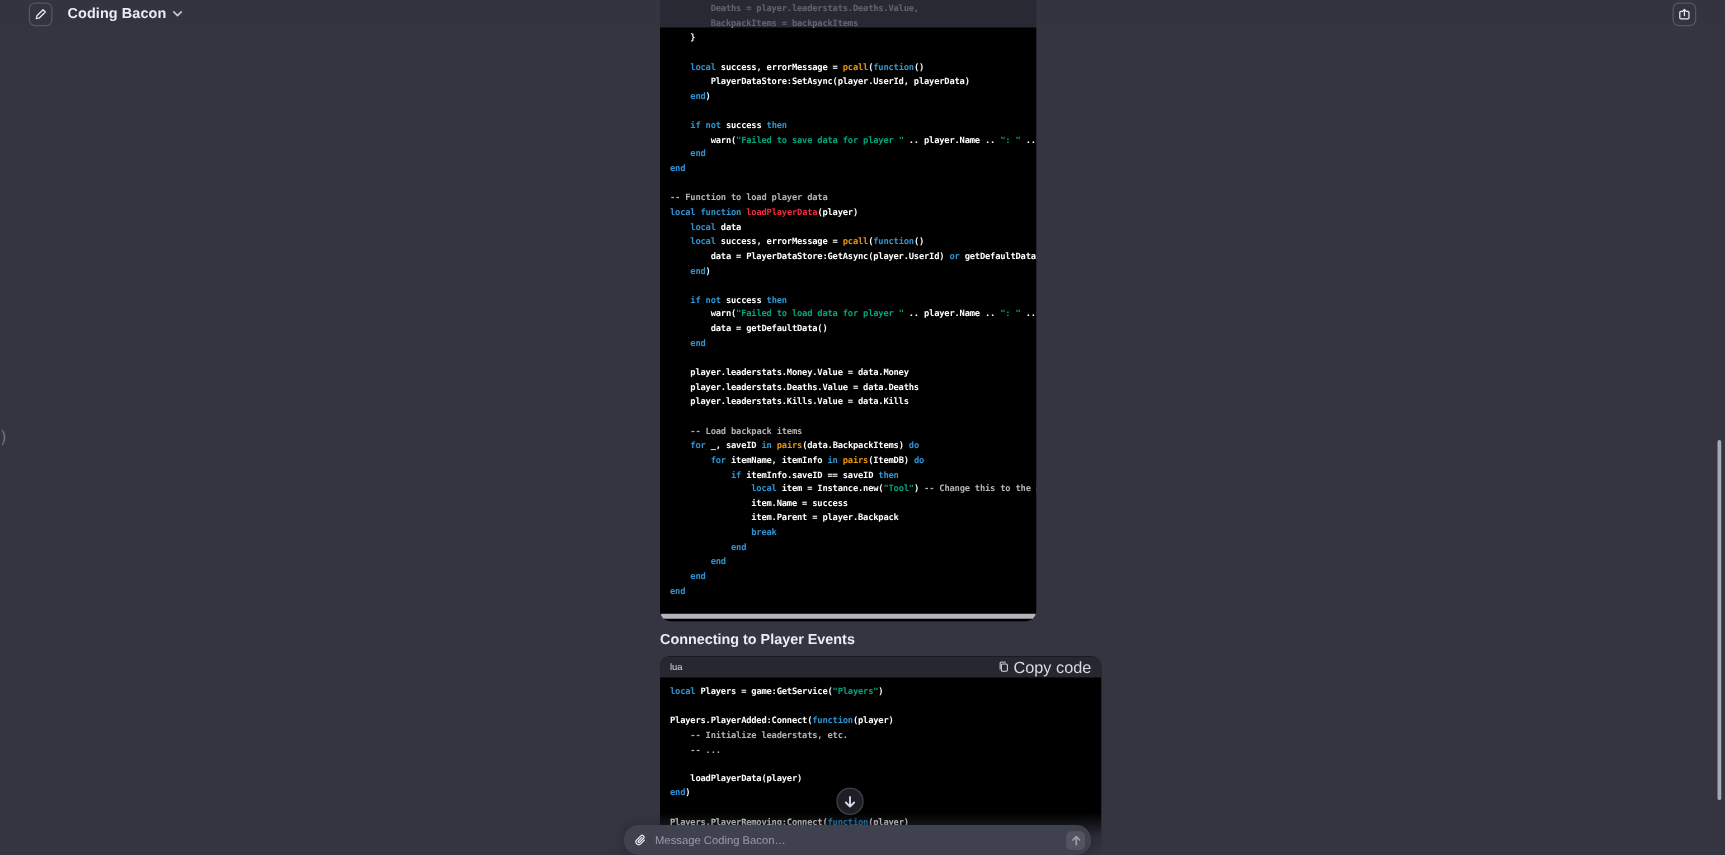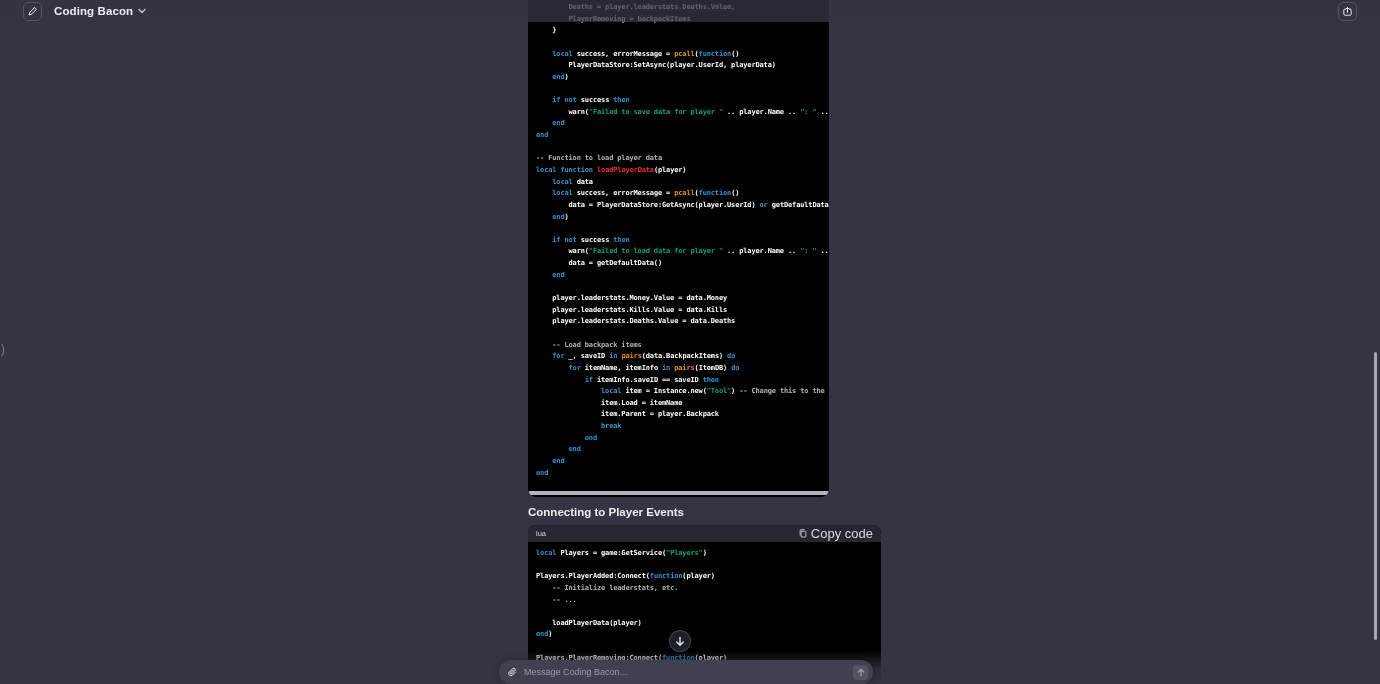--- a/index.html
+++ b/index.html
@@ -134,21 +134,21 @@
       </svg>
     </span>
   </button>
 </div>
 
 <div class="sidebar-toggle">)</div>
 
 <div class="code-block" id="code-block-1">
   <div class="code-pre" id="code-pre-1">
       <div class="code-line"><span class="tok-plain">        Deaths = player.leaderstats.Deaths.Value,</span></div>
-      <div class="code-line"><span class="tok-plain">        PlayerRemoving = backpackItems</span></div>
+      <div class="code-line"><span class="tok-plain">        BackpackItems = backpackItems</span></div>
       <div class="code-line"><span class="tok-plain">    }</span></div>
       <div class="code-line">&nbsp;</div>
       <div class="code-line"><span class="tok-plain">    </span><span class="tok-keyword">local</span><span class="tok-plain"> success, errorMessage = </span><span class="tok-builtin">pcall</span><span class="tok-plain">(</span><span class="tok-keyword">function</span><span class="tok-plain">()</span></div>
       <div class="code-line"><span class="tok-plain">        PlayerDataStore:SetAsync(player.UserId, playerData)</span></div>
       <div class="code-line"><span class="tok-plain">    </span><span class="tok-keyword">end</span><span class="tok-plain">)</span></div>
       <div class="code-line">&nbsp;</div>
       <div class="code-line"><span class="tok-plain">    </span><span class="tok-keyword">if</span><span class="tok-plain"> </span><span class="tok-keyword">not</span><span class="tok-plain"> success </span><span class="tok-keyword">then</span></div>
       <div class="code-line"><span class="tok-plain">        warn(</span><span class="tok-string">"Failed to save data for player "</span><span class="tok-plain"> .. player.Name .. </span><span class="tok-string">": "</span><span class="tok-plain"> .. errorMessage)</span></div>
       <div class="code-line"><span class="tok-plain">    </span><span class="tok-keyword">end</span></div>
       <div class="code-line"><span class="tok-keyword">end</span></div>
@@ -159,29 +159,29 @@
       <div class="code-line"><span class="tok-plain">    </span><span class="tok-keyword">local</span><span class="tok-plain"> success, errorMessage = </span><span class="tok-builtin">pcall</span><span class="tok-plain">(</span><span class="tok-keyword">function</span><span class="tok-plain">()</span></div>
       <div class="code-line"><span class="tok-plain">        data = PlayerDataStore:GetAsync(player.UserId) </span><span class="tok-keyword">or</span><span class="tok-plain"> getDefaultData()</span></div>
       <div class="code-line"><span class="tok-plain">    </span><span class="tok-keyword">end</span><span class="tok-plain">)</span></div>
       <div class="code-line">&nbsp;</div>
       <div class="code-line"><span class="tok-plain">    </span><span class="tok-keyword">if</span><span class="tok-plain"> </span><span class="tok-keyword">not</span><span class="tok-plain"> success </span><span class="tok-keyword">then</span></div>
       <div class="code-line"><span class="tok-plain">        warn(</span><span class="tok-string">"Failed to load data for player "</span><span class="tok-plain"> .. player.Name .. </span><span class="tok-string">": "</span><span class="tok-plain"> .. errorMessage)</span></div>
       <div class="code-line"><span class="tok-plain">        data = getDefaultData()</span></div>
       <div class="code-line"><span class="tok-plain">    </span><span class="tok-keyword">end</span></div>
       <div class="code-line">&nbsp;</div>
       <div class="code-line"><span class="tok-plain">    player.leaderstats.Money.Value = data.Money</span></div>
+      <div class="code-line"><span class="tok-plain">    player.leaderstats.Deaths.Value = data.Deaths</span></div>
       <div class="code-line"><span class="tok-plain">    player.leaderstats.Kills.Value = data.Kills</span></div>
-      <div class="code-line"><span class="tok-plain">    player.leaderstats.Deaths.Value = data.Deaths</span></div>
       <div class="code-line">&nbsp;</div>
       <div class="code-line"><span class="tok-plain">    </span><span class="tok-comment">-- Load backpack items</span></div>
       <div class="code-line"><span class="tok-plain">    </span><span class="tok-keyword">for</span><span class="tok-plain"> _, saveID </span><span class="tok-keyword">in</span><span class="tok-plain"> </span><span class="tok-builtin">pairs</span><span class="tok-plain">(data.BackpackItems) </span><span class="tok-keyword">do</span></div>
       <div class="code-line"><span class="tok-plain">        </span><span class="tok-keyword">for</span><span class="tok-plain"> itemName, itemInfo </span><span class="tok-keyword">in</span><span class="tok-plain"> </span><span class="tok-builtin">pairs</span><span class="tok-plain">(ItemDB) </span><span class="tok-keyword">do</span></div>
       <div class="code-line"><span class="tok-plain">            </span><span class="tok-keyword">if</span><span class="tok-plain"> itemInfo.saveID == saveID </span><span class="tok-keyword">then</span></div>
       <div class="code-line"><span class="tok-plain">                </span><span class="tok-keyword">local</span><span class="tok-plain"> item = Instance.new(</span><span class="tok-string">"Tool"</span><span class="tok-plain">) </span><span class="tok-comment">-- Change this to the appropriate item type</span></div>
-      <div class="code-line"><span class="tok-plain">                item.Load = itemName</span></div>
+      <div class="code-line"><span class="tok-plain">                item.Name = success</span></div>
       <div class="code-line"><span class="tok-plain">                item.Parent = player.Backpack</span></div>
       <div class="code-line"><span class="tok-plain">                </span><span class="tok-keyword">break</span></div>
       <div class="code-line"><span class="tok-plain">            </span><span class="tok-keyword">end</span></div>
       <div class="code-line"><span class="tok-plain">        </span><span class="tok-keyword">end</span></div>
       <div class="code-line"><span class="tok-plain">    </span><span class="tok-keyword">end</span></div>
       <div class="code-line"><span class="tok-keyword">end</span></div>
     </div>
   <div class="hscroll-thumb"></div>
 </div>
 

